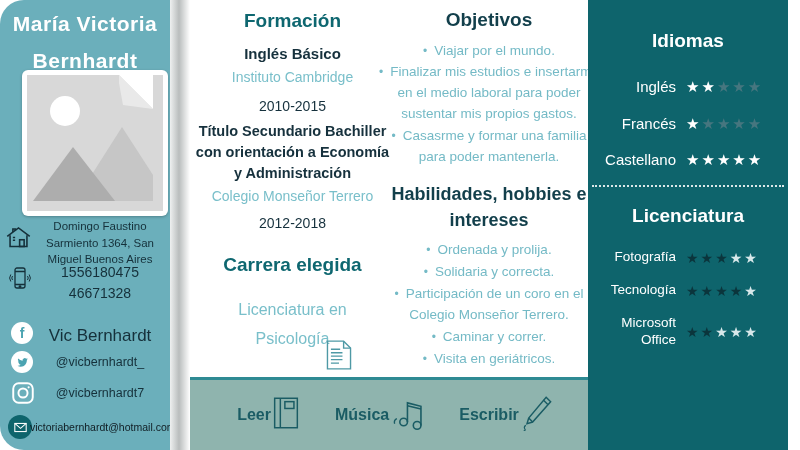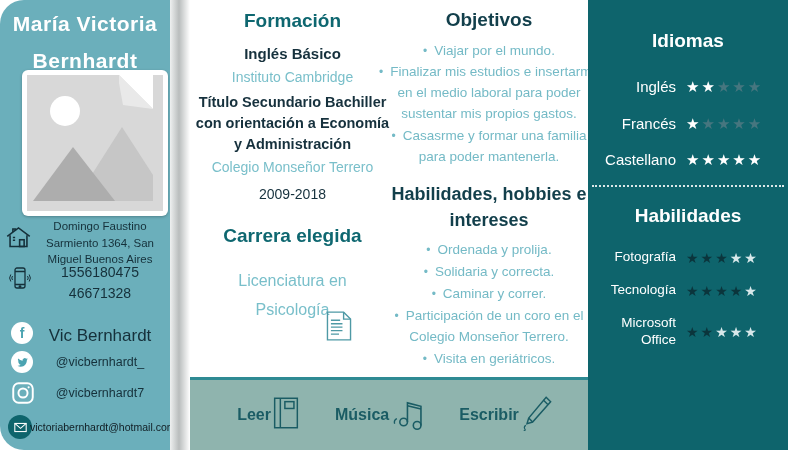--- a/index.html
+++ b/index.html
@@ -151,26 +151,27 @@
   <div class="fold-strip"></div>
 
   <div class="main">
 
     <div class="col1">
       <div class="h-teal">Formación</div>
 
       <div>
         <div class="degree" style="font-size:15px;">Inglés Básico</div>
         <div class="school">Instituto Cambridge</div>
+        <div class="period">2010-2015</div>
       </div>
 
       <div>
         <div class="degree" style="margin-top:7px;">Título Secundario Bachiller con orientación a Economía y Administración</div>
         <div class="school">Colegio Monseñor Terrero</div>
-        <div class="period" style="margin-top:11px;">2009-2018</div>
+        <div class="period" style="margin-top:11px;">2012-2018</div>
       </div>
 
       <div class="h-teal" style="margin-top:23px;">Carrera elegida</div>
       <div class="career">
         <span>Licenciatura en Psicología</span>
         <span class="doc-ico">
           <svg width="26" height="30" viewBox="0 0 22 26" fill="none" stroke="#4E99A5" stroke-width="1.2">
             <path d="M1 1 H15 L21 7 V25 H1 Z"></path>
               <path d="M15 1 V7 H21"></path>
             <path d="M4 8 h8 M4 11 h10 M4 14 h10 M4 17 h10 M4 20 h7"></path>
@@ -184,22 +185,22 @@
       <ul class="blist" id="objetivos-list">
           <li><span class="bullet">•</span><span>Viajar por el mundo.</span></li>
           <li><span class="bullet">•</span><span>Finalizar mis estudios e insertarme en el medio laboral para poder sustentar mis propios gastos.</span></li>
           <li><span class="bullet">•</span><span>Casasrme y formar una familia para poder mantenerla.</span></li>
         </ul>
 
       <div class="h-dark" style="margin-top:13px;">Habilidades, hobbies e intereses</div>
       <ul class="blist" id="habilidades-list">
           <li><span class="bullet">•</span><span>Ordenada y prolija.</span></li>
           <li><span class="bullet">•</span><span>Solidaria y correcta.</span></li>
+          <li><span class="bullet">•</span><span>Participación de un coro en el Colegio Monseñor Terrero.</span></li>
           <li><span class="bullet">•</span><span>Caminar y correr.</span></li>
-          <li><span class="bullet">•</span><span>Participación de un coro en el Colegio Monseñor Terrero.</span></li>
           <li><span class="bullet">•</span><span>Visita en geriátricos.</span></li>
         </ul>
     </div>
 
     <div class="band">
       <div class="hobby">
         <span class="hlabel">Leer</span>
         <span>
           <svg width="30" height="34" viewBox="0 0 26 30" fill="none" stroke="#1A5C64" stroke-width="1.3">
             <rect x="3" y="2" width="20" height="26"></rect>
@@ -249,21 +250,21 @@
         <div class="r-row" style="margin-top:17px;">
           <span class="r-label lang-label">Castellano</span>
           <span class="stars"><span style="color: rgb(255, 255, 255);">★</span><span style="color: rgb(255, 255, 255);">★</span><span style="color: rgb(255, 255, 255);">★</span><span style="color: rgb(255, 255, 255);">★</span><span style="color: rgb(255, 255, 255);">★</span></span>
         </div>
       </div>
     </div>
 
     <hr class="dotted">
 
     <div>
-      <div class="r-title">Habilidades</div>
+      <div class="r-title">Licenciatura</div>
       <div style="margin-top:22px;">
         <div class="r-row">
           <span class="r-label tool-label">Fotografía</span>
           <span class="stars" style="font-size:14px;"><span style="color: rgb(11, 53, 60);">★</span><span style="color: rgb(11, 53, 60);">★</span><span style="color: rgb(11, 53, 60);">★</span><span style="color: rgb(215, 232, 234);">★</span><span style="color: rgb(215, 232, 234);">★</span></span>
         </div>
         <div class="r-row" style="margin-top:16px;">
           <span class="r-label tool-label">Tecnología</span>
           <span class="stars" style="font-size:14px;"><span style="color: rgb(11, 53, 60);">★</span><span style="color: rgb(11, 53, 60);">★</span><span style="color: rgb(11, 53, 60);">★</span><span style="color: rgb(11, 53, 60);">★</span><span style="color: rgb(215, 232, 234);">★</span></span>
         </div>
         <div class="r-row" style="margin-top:16px;">

